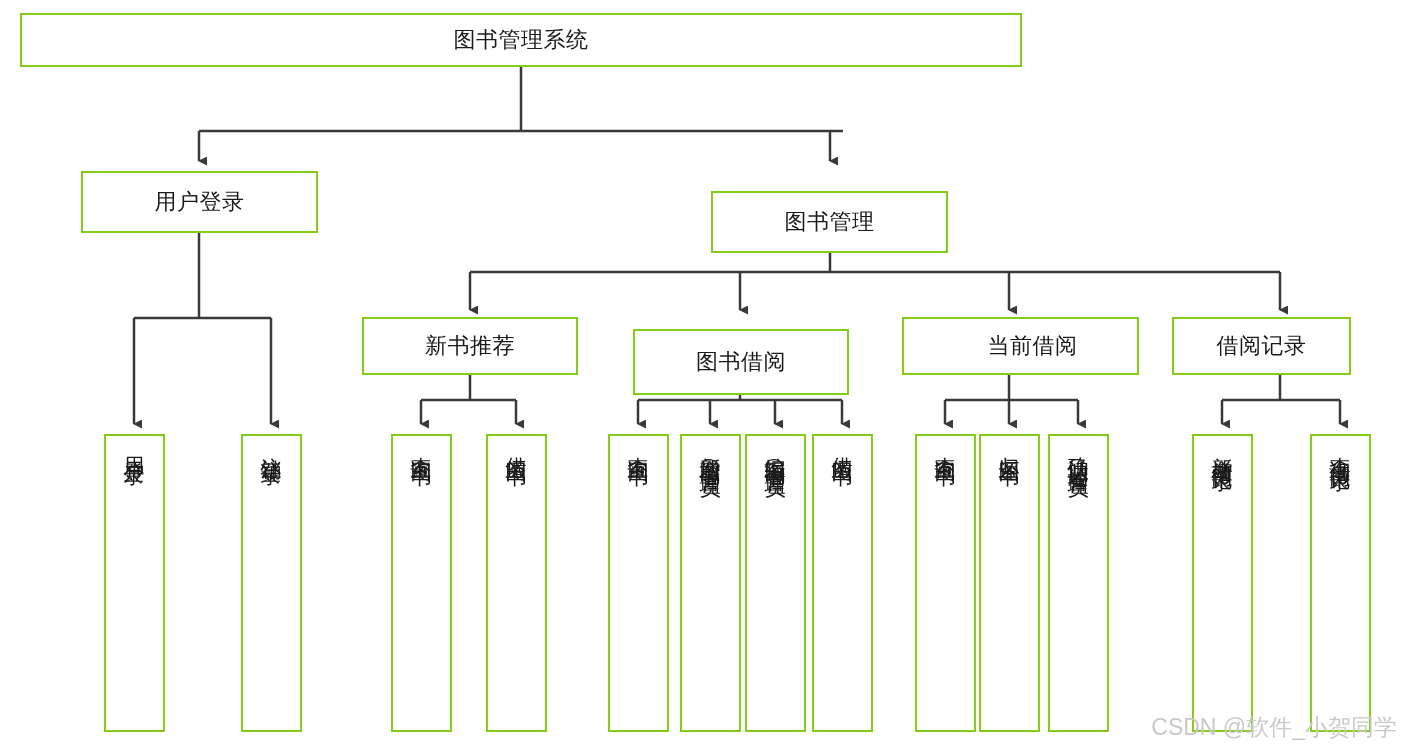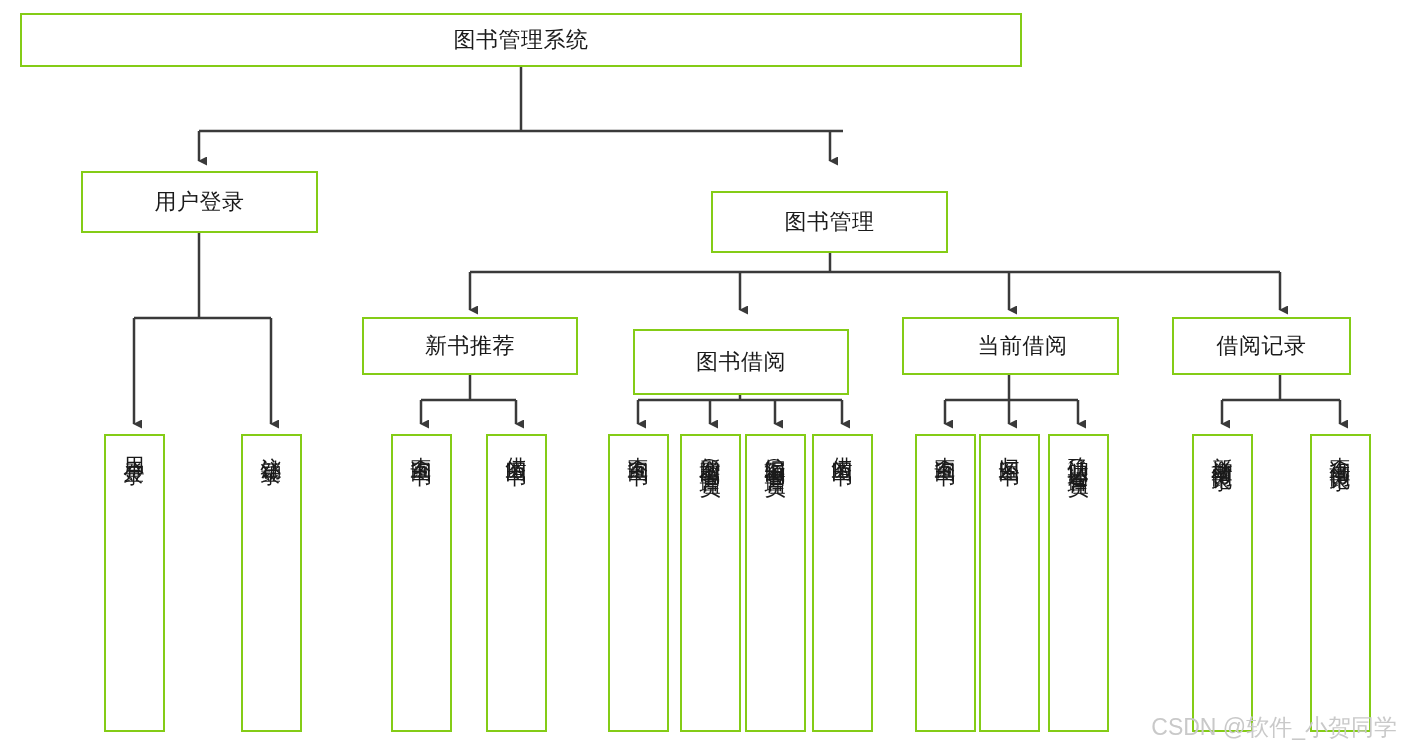--- a/index.html
+++ b/index.html
@@ -138,21 +138,21 @@
   </div>
 
   <div class="node node-horizontal" style="left:362px; top:317px; width:216px; height:58px;">
     <span class="label">新书推荐</span>
   </div>
 
   <div class="node node-horizontal" style="left:633px; top:329px; width:216px; height:66px;">
     <span class="label">图书借阅</span>
   </div>
 
-  <div class="node node-horizontal" style="left:902px; top:317px; width:217px; height:58px;padding-left:24px;">
+  <div class="node node-horizontal" style="left:902px; top:317px; width:237px; height:58px;padding-left:24px;">
     <span class="label">当前借阅</span>
   </div>
 
   <div class="node node-horizontal" style="left:1172px; top:317px; width:179px; height:58px;">
     <span class="label">借阅记录</span>
   </div>
 
   <div class="node node-vertical" style="left:104px; top:434px; width:61px; height:298px;">
     <span class="label">用户登录</span>
   </div>

